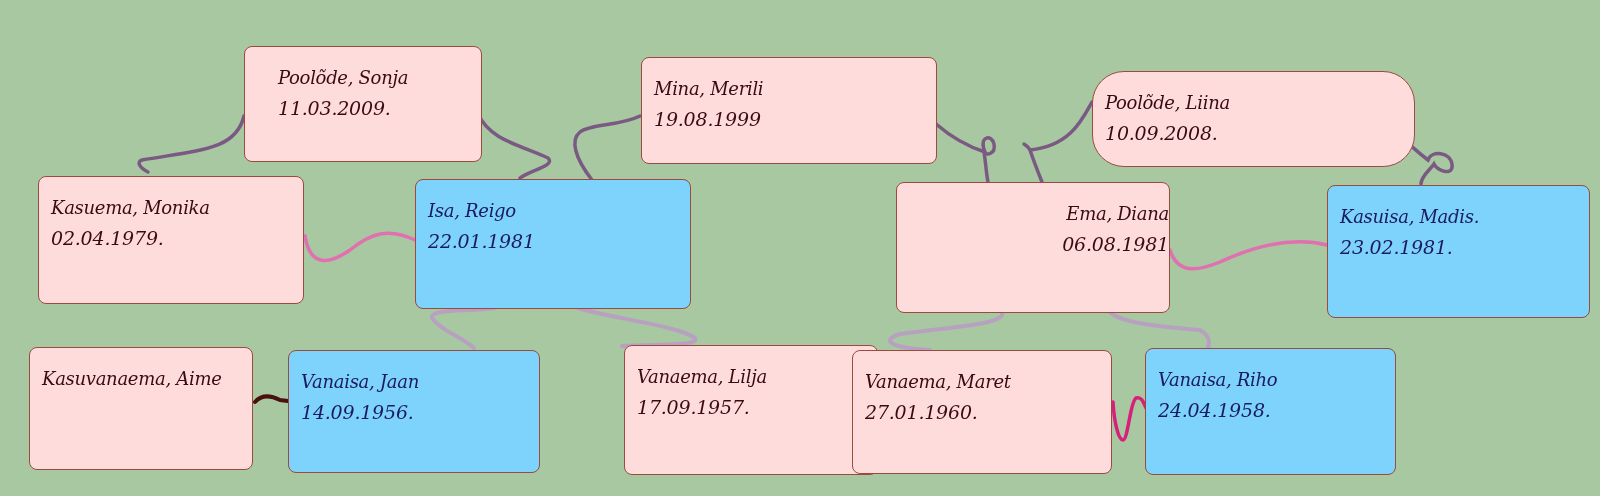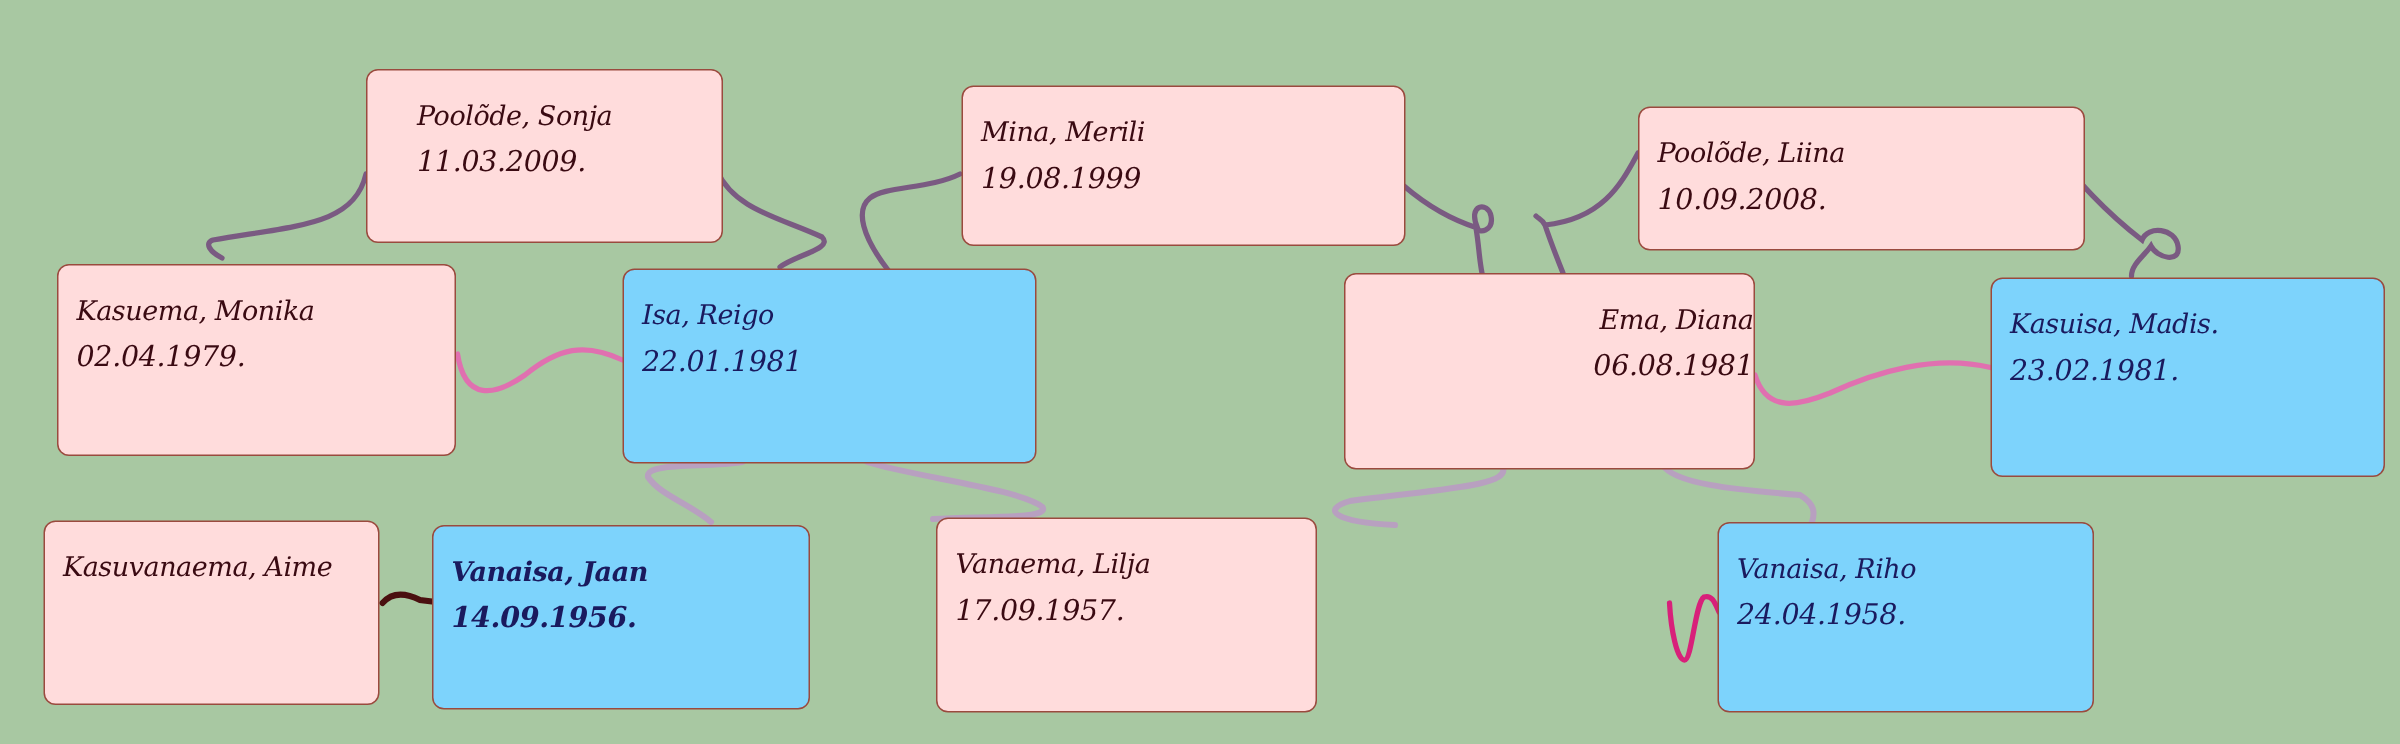--- a/index.html
+++ b/index.html
@@ -97,21 +97,21 @@
   <div class="node female" style="left:244px; top:46px; width:238px; height:116px;padding-left:33px;">
     <span class="name">Poolõde, Sonja</span>
     <span class="date">11.03.2009.</span>
   </div>
 
   <div class="node female" style="left:641px; top:57px; width:296px; height:107px;">
     <span class="name">Mina, Merili</span>
     <span class="date">19.08.1999</span>
   </div>
 
-  <div class="node female" style="left:1092px; top:71px; width:298px; height:96px;">
+  <div class="node female" style="left:1092px; top:71px; width:323px; height:96px;border-radius:32px;">
     <span class="name">Poolõde, Liina</span>
     <span class="date">10.09.2008.</span>
   </div>
 
   <div class="node female" style="left:38px; top:176px; width:266px; height:128px;">
     <span class="name">Kasuema, Monika</span>
     <span class="date">02.04.1979.</span>
   </div>
 
   <div class="node male" style="left:415px; top:179px; width:276px; height:130px;">
@@ -127,29 +127,33 @@
   <div class="node male" style="left:1327px; top:185px; width:263px; height:133px;">
     <span class="name">Kasuisa, Madis.</span>
     <span class="date">23.02.1981.</span>
   </div>
 
   <div class="node female" style="left:29px; top:347px; width:224px; height:123px;">
     <span class="name">Kasuvanaema, Aime</span>
     <span class="date"></span>
   </div>
 
-  <div class="node male" style="left:288px; top:350px; width:252px; height:123px;font-weight:bold;">
+  <div class="node male" style="left:288px; top:350px; width:252px; height:123px;">
     <span class="name">Vanaisa, Jaan</span>
     <span class="date">14.09.1956.</span>
   </div>
 
   <div class="node female" style="left:582px; top:345px; width:254px; height:130px;margin-left:42px;">
     <span class="name">Vanaema, Lilja</span>
     <span class="date">17.09.1957.</span>
   </div>
 
+  <div class="node female" style="left:852px; top:350px; width:260px; height:124px;">
+    <span class="name">Vanaema, Maret</span>
+    <span class="date">27.01.1960.</span>
+  </div>
 
   <div class="node male" style="left:1145px; top:348px; width:251px; height:127px;">
     <span class="name">Vanaisa, Riho</span>
     <span class="date">24.04.1958.</span>
   </div>
 
 </div>
 
 </body></html>

